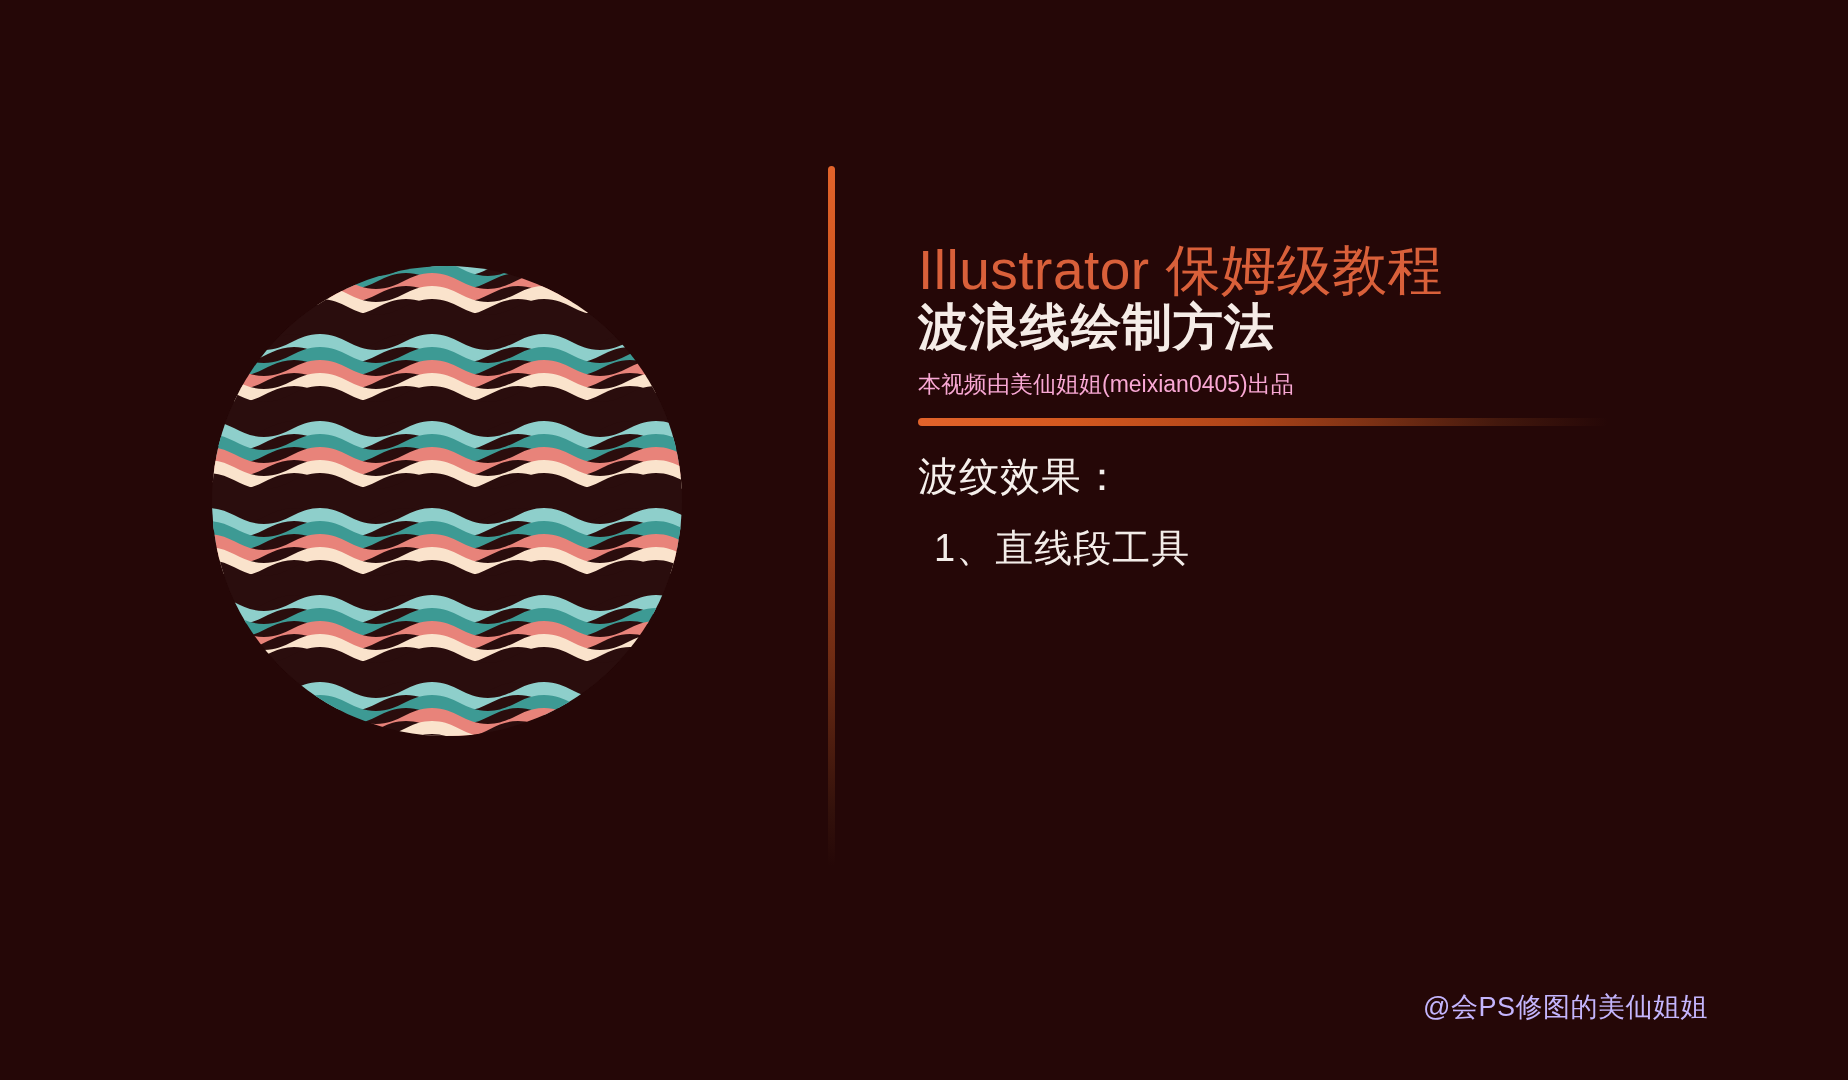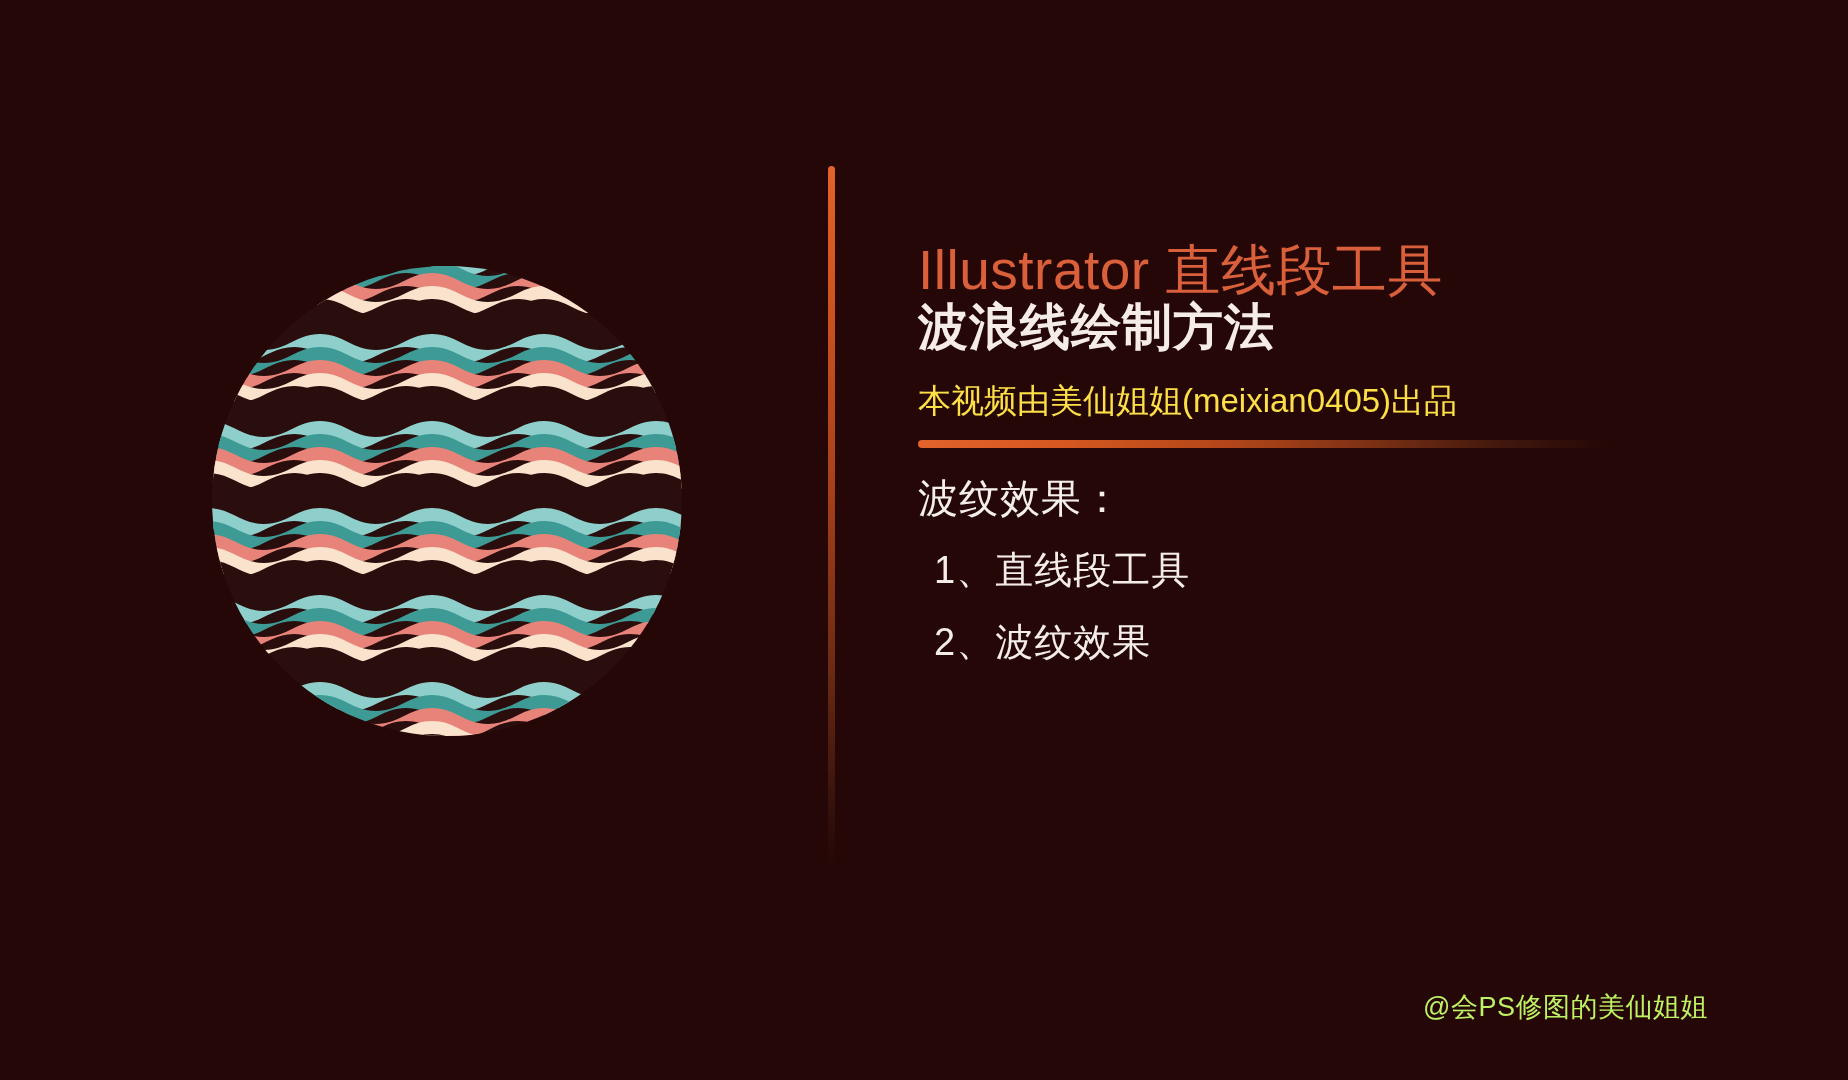--- a/index.html
+++ b/index.html
@@ -68,25 +68,25 @@
   .headline {
     font-size: 50px;
     line-height: 1.1;
     font-weight: 700;
     color: #f5ece7;
     letter-spacing: 1px;
     white-space: nowrap;
   }
 
   .byline {
-    font-size: 33px;
+    font-size: 23px;
     line-height: 1.2;
     font-weight: 400;
-    color: #fde047;
-    margin-top: 26px;
+    color: #f9a8d4;
+    margin-top: 16px;
     white-space: nowrap;
   }
 
   .h-rule {
     width: 690px;
     height: 8px;
     border-radius: 5px;
     margin-top: 20px;
     background: linear-gradient(to right,
                 #e2632b 0%,
@@ -121,21 +121,21 @@
     letter-spacing: 1px;
     white-space: nowrap;
   }
 
   
   .watermark {
     position: absolute;
     right: 140px;
     bottom: 55px;
     font-size: 27px;
-    color: #bef264;
+    color: #c4b5fd;
     letter-spacing: 0.5px;
     white-space: nowrap;
   }
 </style>
 </head>
 <body>
 
 <div class="slide">
 
   <div class="artwork">
@@ -190,31 +190,30 @@
             <path d="M -60 571 C -36.480000000000004 571, -27.520000000000003 555, -4 555 C 19.52 555, 28.479999999999997 571, 52 571 C 75.52 571, 84.47999999999999 555, 108 555 C 131.52 555, 140.48 571, 164 571 C 187.52 571, 196.48 555, 220 555 C 243.52 555, 252.48 571, 276 571 C 299.52 571, 308.48 555, 332 555 C 355.52 555, 364.48 571, 388 571 C 411.52 571, 420.48 555, 444 555 C 467.52 555, 476.48 571, 500 571 C 523.52 571, 532.48 555, 556 555 L 530 590 C 506.48 590, 497.52 606, 474 606 C 450.48 606, 441.52 590, 418 590 C 394.48 590, 385.52 606, 362 606 C 338.48 606, 329.52 590, 306 590 C 282.48 590, 273.52 606, 250 606 C 226.48 606, 217.52 590, 194 590 C 170.48 590, 161.52 606, 138 606 C 114.48 606, 105.52000000000001 590, 82 590 C 58.480000000000004 590, 49.52 606, 26 606 C 2.4800000000000004 606, -6.479999999999997 590, -30 590 C -53.519999999999996 590, -62.48 606, -86 606 Z" fill="#2a0d0d"></path>
           </g>
       </g>
     </svg>
   </div>
 
   <div class="v-rule"></div>
 
   <div class="content">
 
-    <div class="eyebrow">Illustrator 直线段工具</div>
+    <div class="eyebrow">Illustrator 保姆级教程</div>
 
     <div class="headline">波浪线绘制方法</div>
 
     <div class="byline">本视频由美仙姐姐(meixian0405)出品</div>
 
     <div class="h-rule"></div>
 
     <div class="section-title">波纹效果：</div>
 
     <ul class="points">
       <li class="point">1、直线段工具</li>
-      <li class="point">2、波纹效果</li>
     </ul>
   </div>
 
   <div class="watermark">@会PS修图的美仙姐姐</div>
 
 </div>
 
 </body></html>

